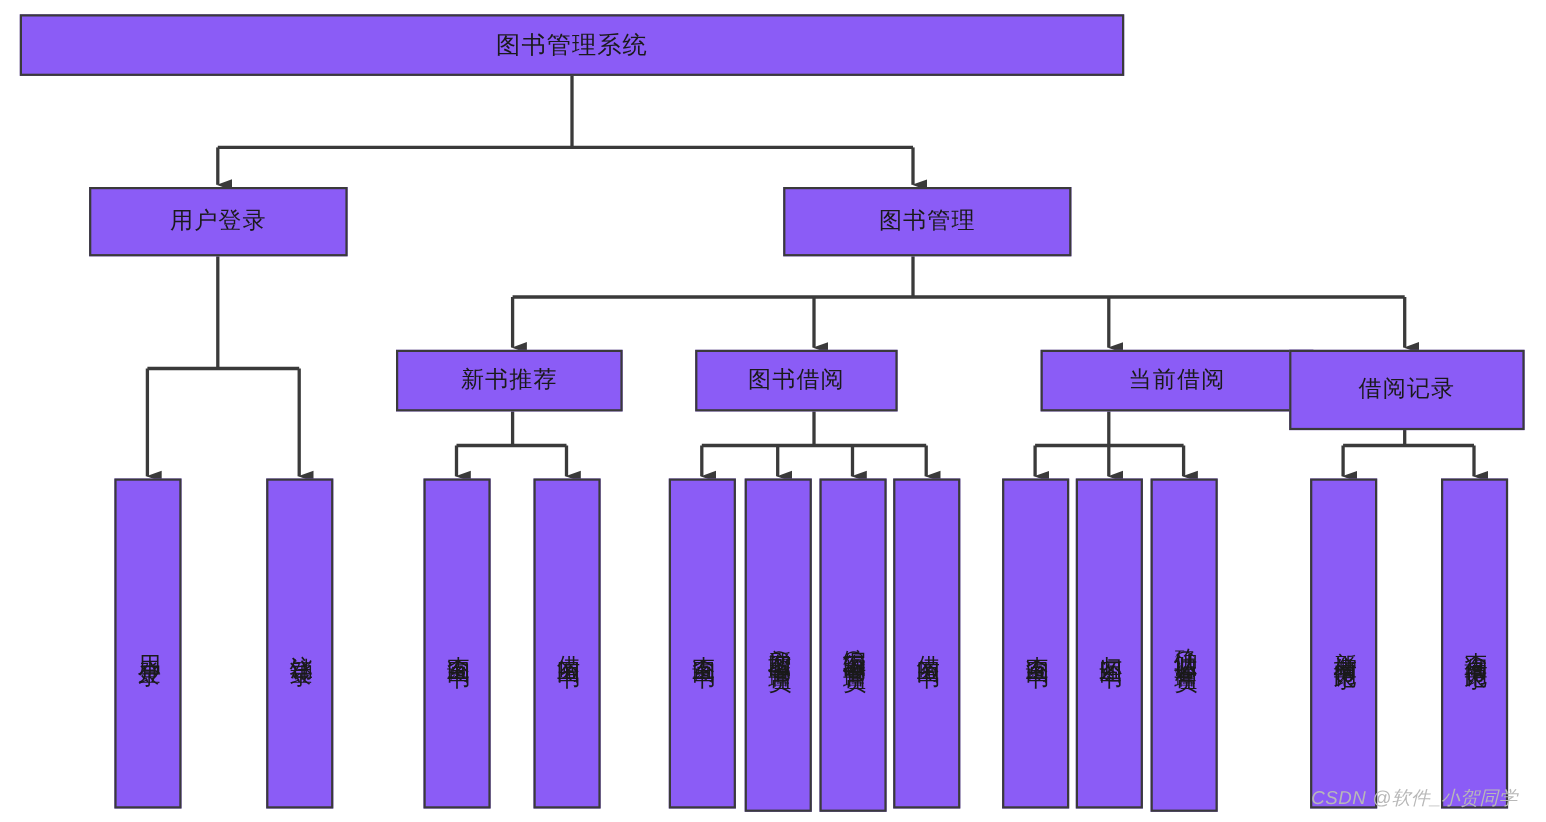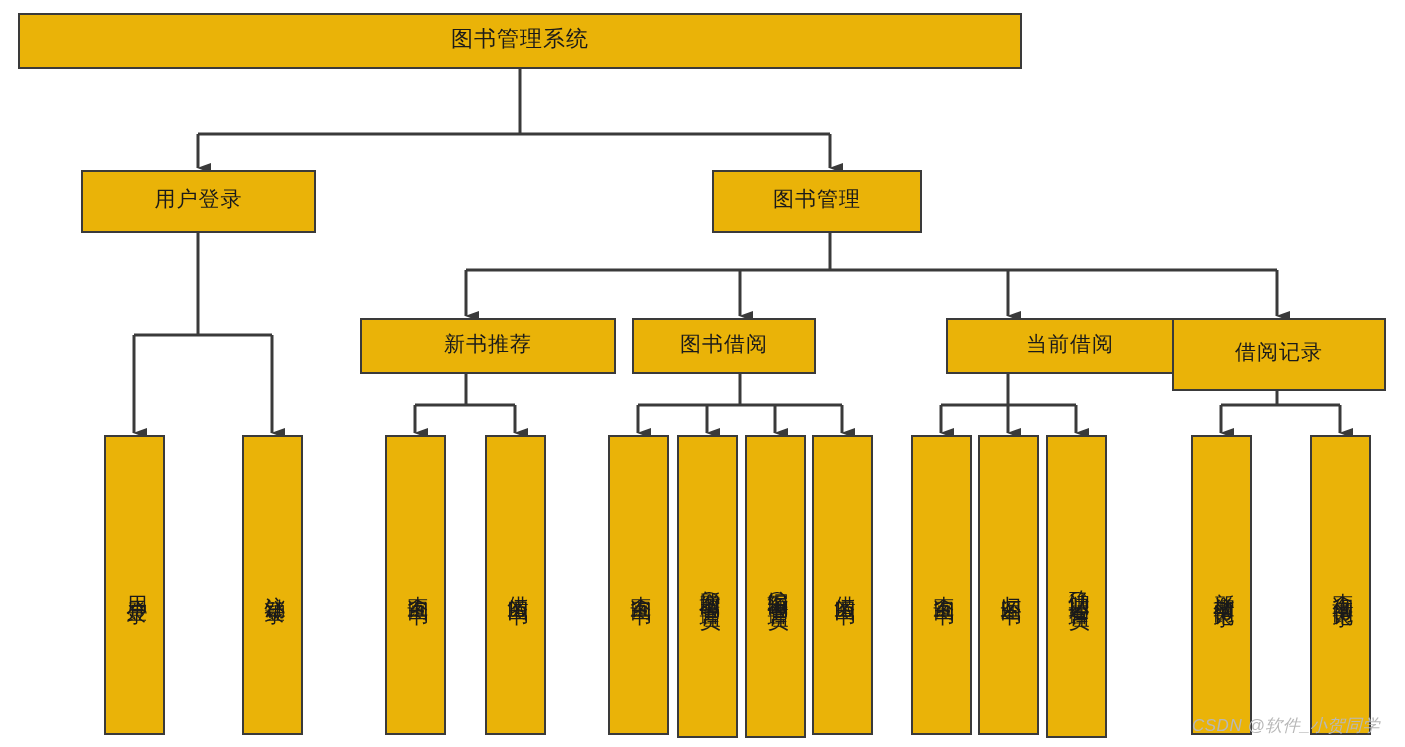--- a/index.html
+++ b/index.html
@@ -23,28 +23,27 @@
     left: 0;
     top: 0;
     width: 1405px;
     height: 747px;
     pointer-events: none;
   }
   .node {
     position: absolute;
     box-sizing: border-box;
     border: 2px solid #3a3a3a;
-    background: #eab308;
+    background: #8b5cf6;
     color: #1a1a1a;
     display: flex;
     align-items: center;
     justify-content: center;
     text-align: center;
     line-height: 1.18;
-    font-family: Liberation Mono, monospace;
   }
   .node.horiz {
     font-size: 21px;
     letter-spacing: 1px;
   }
   .node.root {
     font-size: 22px;
     letter-spacing: 1px;
   }
   .node.vert {
@@ -123,25 +122,25 @@
     </g>
   </svg>
 
   <div class="node root" style="left:18px; top:13px; width:1004px; height:56px;">
     <span>图书管理系统</span>
   </div>
 
   <div class="node horiz" style="left:81px; top:170px; width:235px; height:63px;">
     <span>用户登录</span>
   </div>
-  <div class="node horiz" style="left:712px; top:170px; width:210px; height:63px;text-align:right;">
+  <div class="node horiz" style="left:712px; top:170px; width:262px; height:63px;text-align:right;">
     <span>图书管理</span>
   </div>
 
-  <div class="node horiz" style="left:360px; top:318px; width:256px; height:56px;">
+  <div class="node horiz" style="left:360px; top:318px; width:206px; height:56px;">
     <span>新书推荐</span>
   </div>
   <div class="node horiz" style="left:632px; top:318px; width:184px; height:56px;">
     <span>图书借阅</span>
   </div>
   <div class="node horiz" style="left:946px; top:318px; width:248px; height:56px;">
     <span>当前借阅</span>
   </div>
   <div class="node horiz" style="left:1172px; top:318px; width:214px; height:73px;">
     <span>借阅记录</span>

